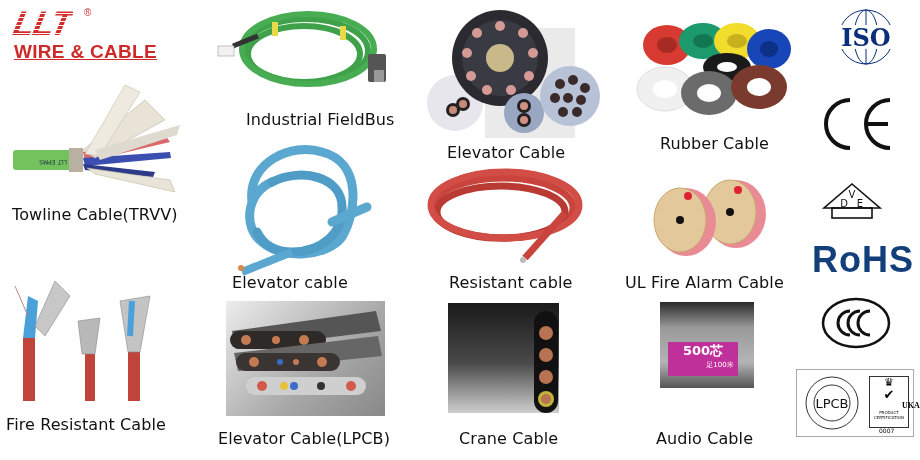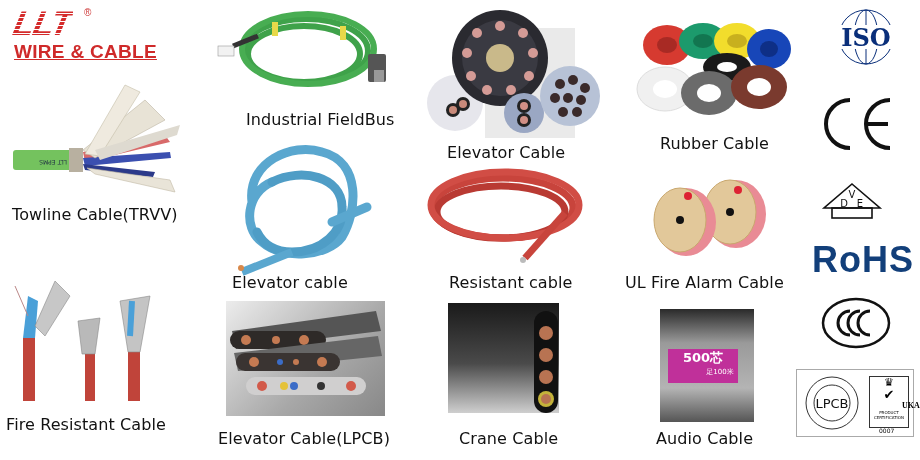--- a/index.html
+++ b/index.html
@@ -217,21 +217,21 @@
           <circle cx="98" cy="74" r="7"></circle>
         </g>
       <circle cx="98" cy="96" r="8" fill="#c4b23a"></circle>
         <circle cx="98" cy="96" r="5" fill="#b87352"></circle>
     </svg>
   </div>
   <div class="label" style="left:459px;top:429px">Crane Cable</div>
 </div>
 
 <div>
-  <div class="abs" style="left:660px;top:302px;width:94px;height:113px;background:linear-gradient(180deg,#2a2a2a,#9a9a9a 30%,#b4b4b4 70%,#555);margin-top:7px;">
+  <div class="abs" style="left:660px;top:302px;width:94px;height:86px;background:linear-gradient(180deg,#2a2a2a,#9a9a9a 30%,#b4b4b4 70%,#555);">
     <div class="abs" style="left:8px;top:40px;width:70px;height:34px;background:#c0309a;">
       <div style="color:#fff;font-size:13px;font-weight:bold;text-align:center;line-height:18px;">500芯</div>
       <div style="color:#fff;font-size:7px;text-align:center;line-height:10px;padding-left:34px;">足100米</div>
     </div>
   </div>
   <div class="label" style="left:656px;top:429px">Audio Cable</div>
 </div>
 
 <div>
 

